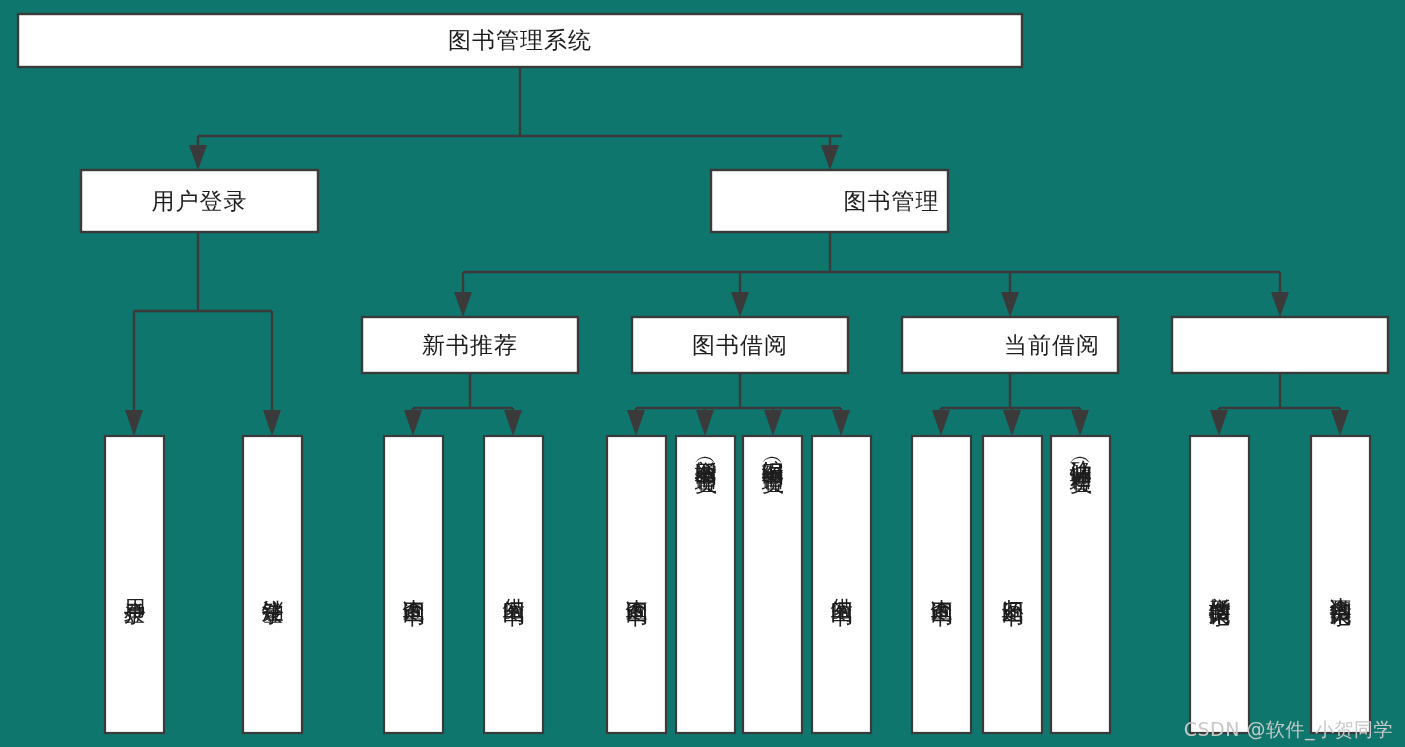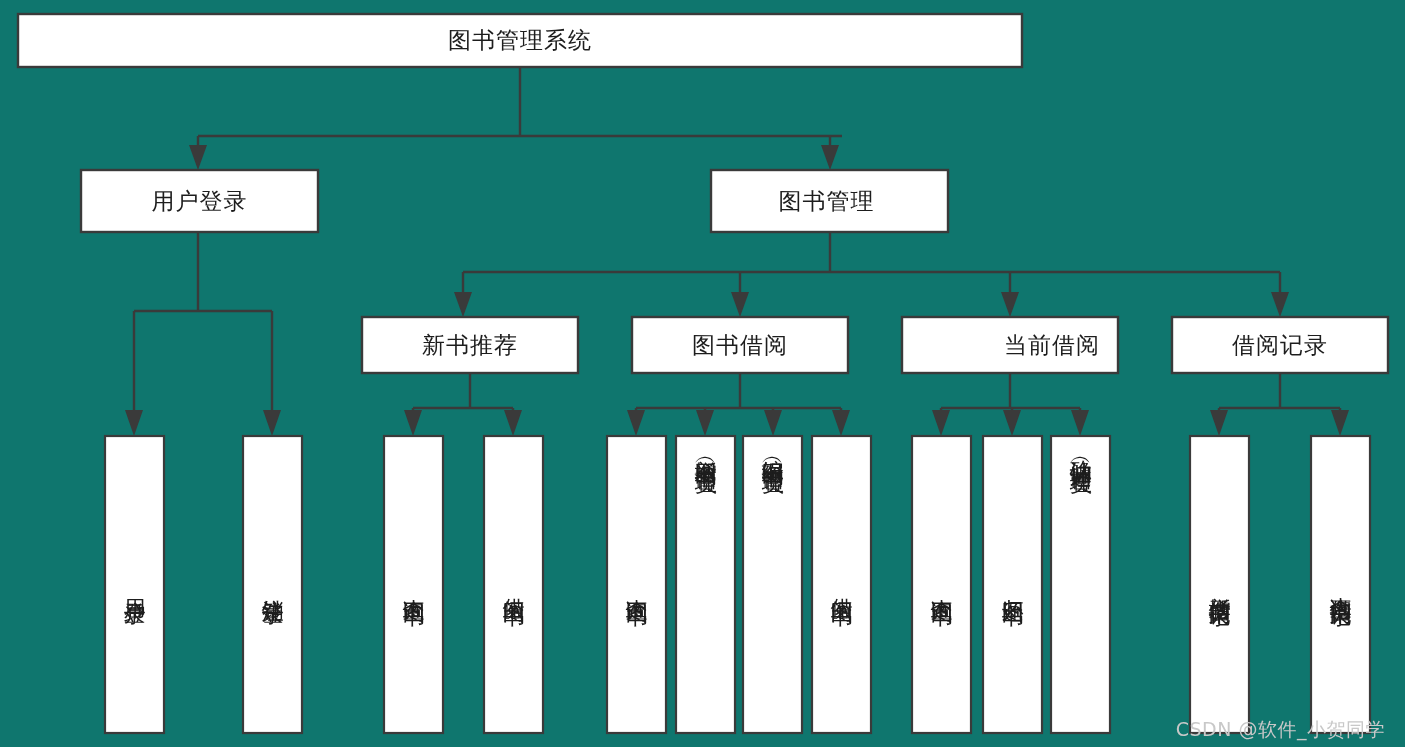--- a/index.html
+++ b/index.html
@@ -70,21 +70,21 @@
   }
   .htext {
     font-family: "DejaVu Sans", "Liberation Sans", sans-serif;
     font-size: 23px;
     color: #1d1d1d;
     white-space: nowrap;
     letter-spacing: 1px;
   }
   #watermark {
     position: absolute;
-    right: 20px;
+    right: 12px;
     bottom: 4px;
     font-family: "DejaVu Sans", "Liberation Sans", sans-serif;
     font-size: 19px;
     color: #c8c8c8;
     white-space: nowrap;
     letter-spacing: 0.5px;
   }
 </style>
 </head>
 <body>
@@ -182,36 +182,33 @@
     </g>
   </svg>
 
   <div class="htext-wrap" style="left:18px; top:14px; width:1004px; height:53px;">
     <span class="htext">图书管理系统</span>
   </div>
 
   <div class="htext-wrap" style="left:81px; top:170px; width:237px; height:62px;">
     <span class="htext">用户登录</span>
   </div>
-  <div class="htext-wrap" style="left:683px; top:170px; width:237px; height:62px;padding-left:25px;">
+  <div class="htext-wrap" style="left:748px; top:170px; width:237px; height:62px;padding-left:25px;">
     <span class="htext">图书管理</span>
   </div>
 
   <div class="htext-wrap" style="left:362px; top:317px; width:216px; height:56px;">
     <span class="htext">新书推荐</span>
   </div>
   <div class="htext-wrap" style="left:632px; top:317px; width:216px; height:56px;border-radius:28px;">
     <span class="htext">图书借阅</span>
   </div>
   <div class="htext-wrap" style="left:902px; top:317px; width:216px; height:56px;margin-left:42px;">
     <span class="htext">当前借阅</span>
   </div>
-  <div class="htext-wrap" style="left:1172px; top:317px; width:216px; height:56px;">
-    <span class="htext">借阅记录</span>
-  </div>
 
   <div class="vtext-wrap" style="left:105px; top:436px; width:59px; height:297px;">
     <span class="vtext">用户登录</span>
   </div>
   <div class="vtext-wrap" style="left:243px; top:436px; width:59px; height:297px;">
     <span class="vtext">注销登录</span>
   </div>
   <div class="vtext-wrap" style="left:384px; top:436px; width:59px; height:297px;">
     <span class="vtext">查询图书</span>
   </div>

